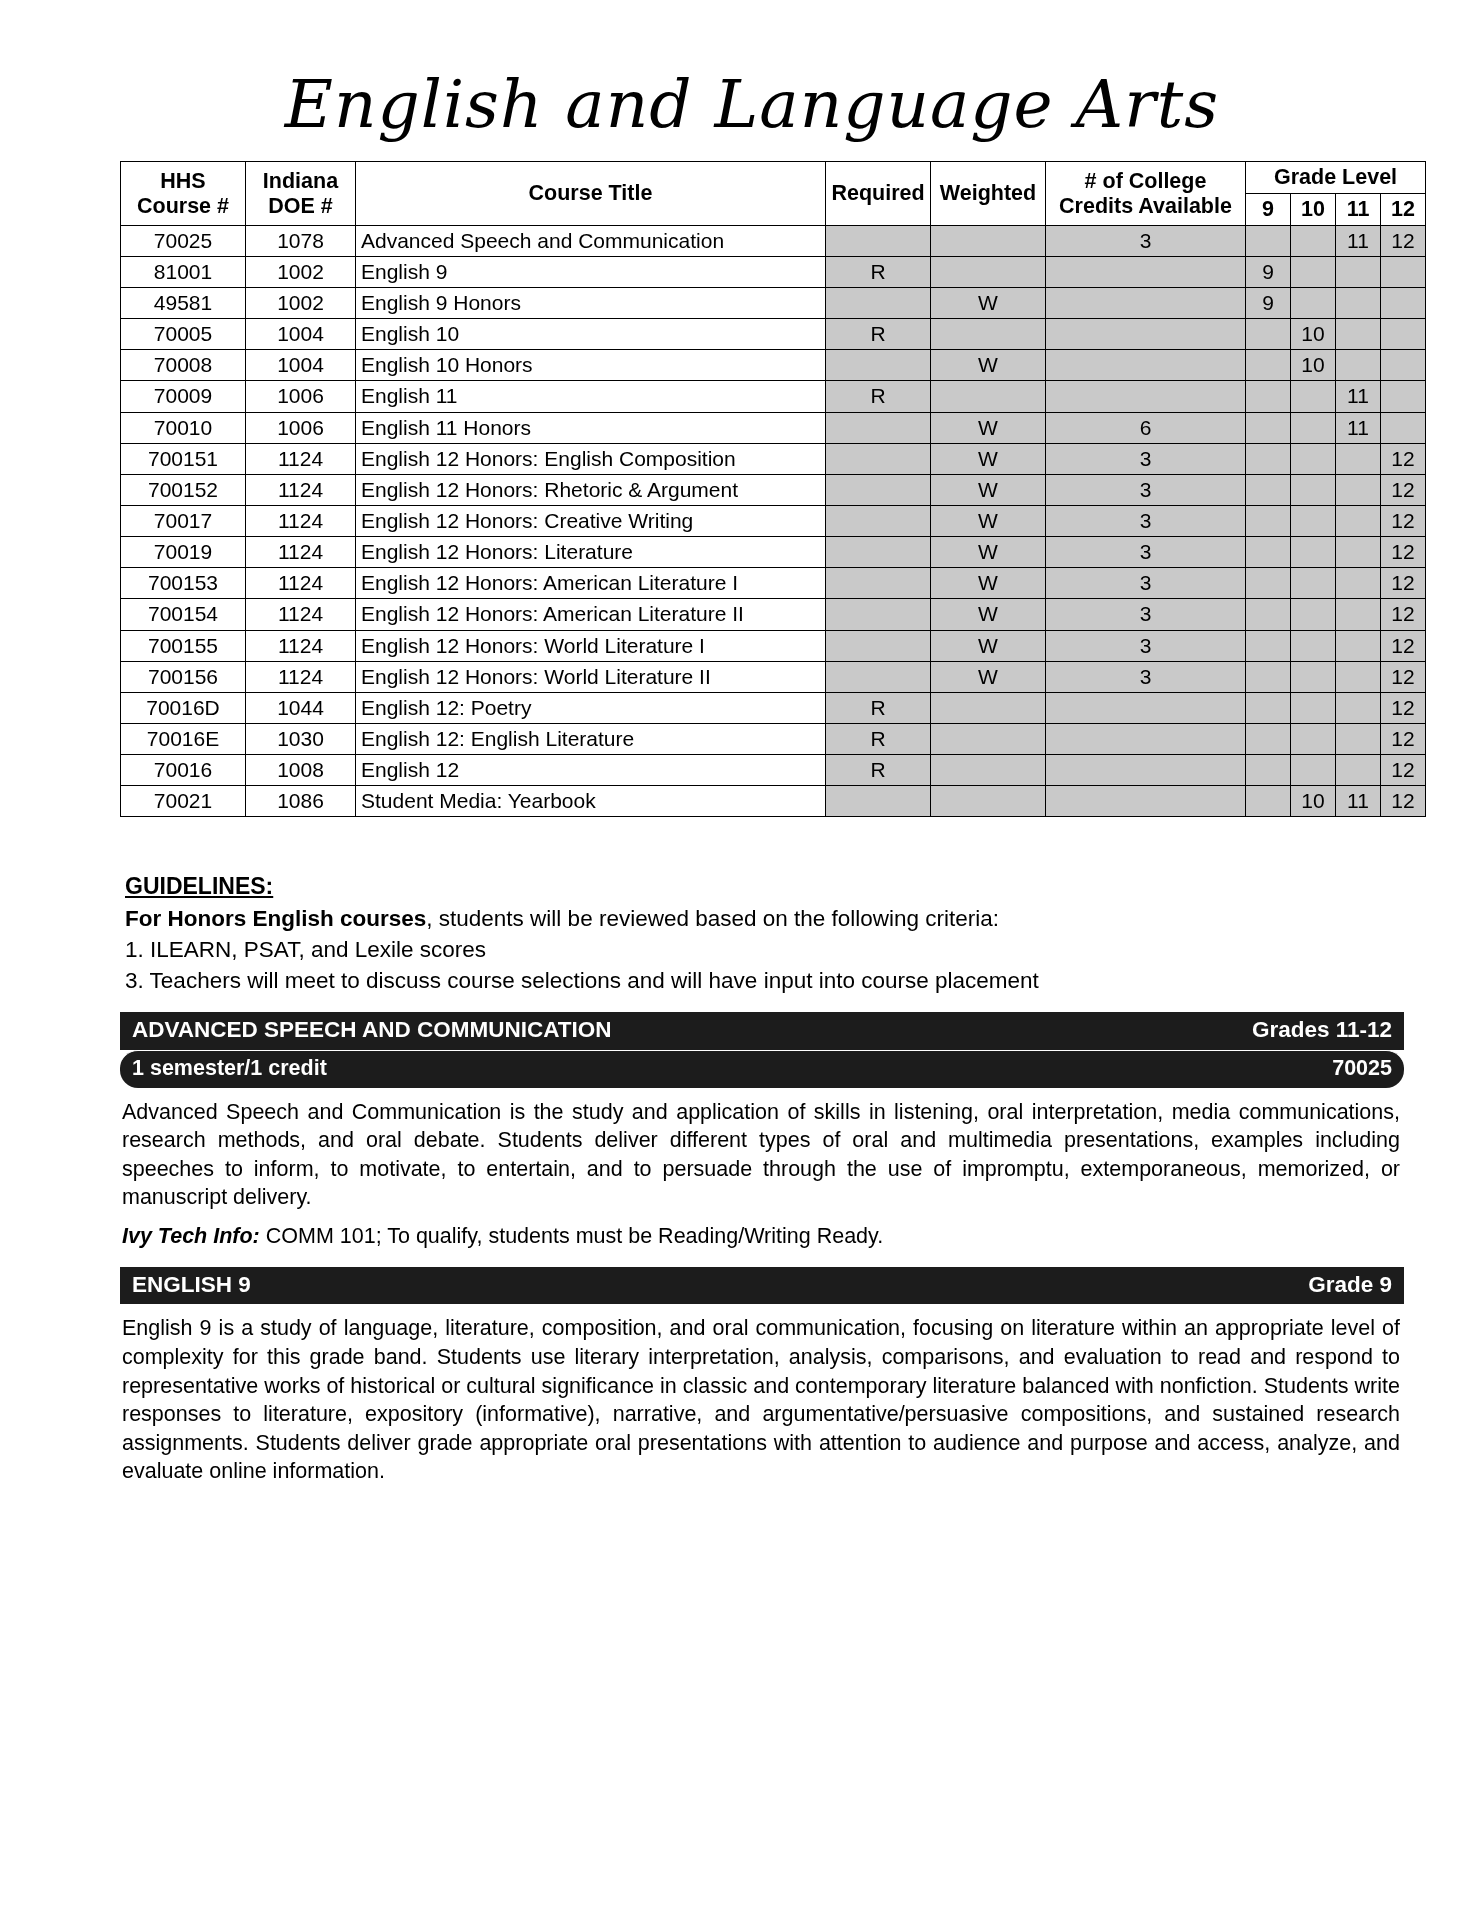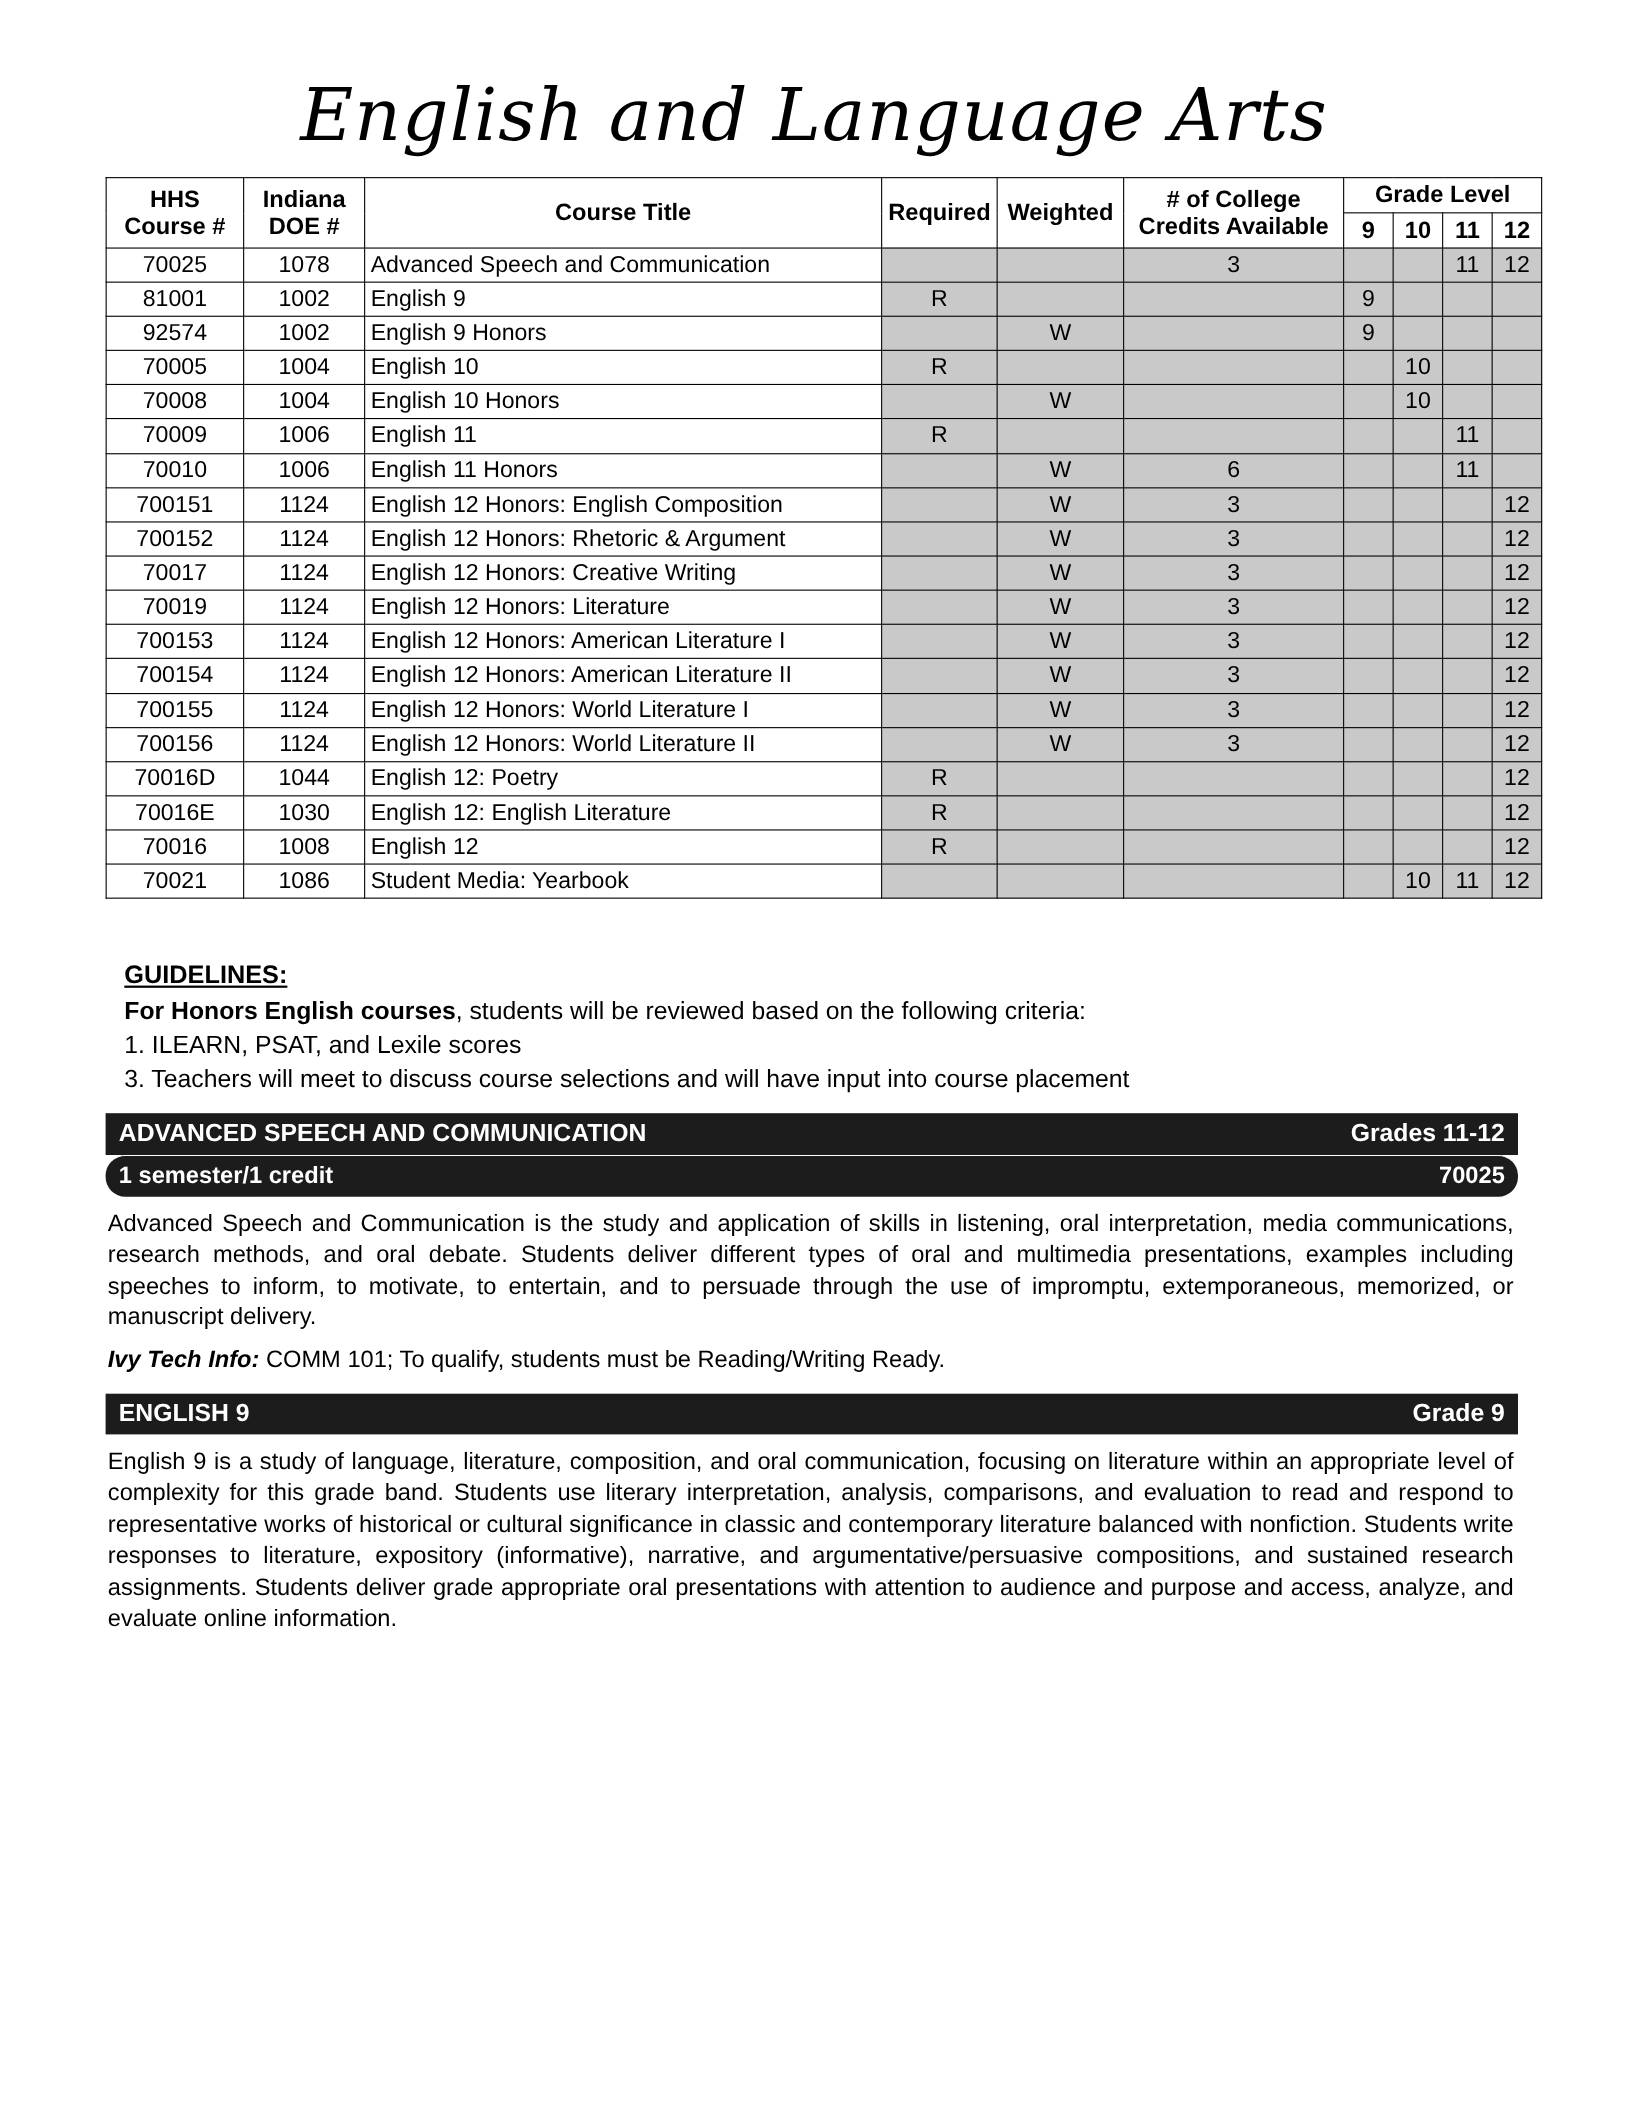--- a/index.html
+++ b/index.html
@@ -11,21 +11,21 @@
     width: 1484px;
     min-height: 1920px;
     font-family: "Liberation Sans", sans-serif;
     color: #000;
     position: relative;
   }
   .page {
     width: 1484px;
     min-height: 1920px;
     box-sizing: border-box;
-    padding: 70px 100px 40px 96px;
+    padding: 70px 100px 40px 120px;
     position: relative;
   }
   .doc-title {
     text-align: center;
     font-family: "DejaVu Serif", serif;
     font-style: italic;
     font-size: 66px;
     font-weight: 400;
     letter-spacing: 1px;
     margin: 0 0 22px 0;
@@ -190,21 +190,21 @@
           <td class="cell-title">English 9</td>
           <td class="cell-center shade">R</td>
           <td class="cell-center shade"></td>
           <td class="cell-center shade"></td>
           <td class="grade shade">9</td>
           <td class="grade shade"></td>
           <td class="grade shade"></td>
           <td class="grade shade"></td>
         </tr>
         <tr>
-          <td class="cell-center">92574</td>
+          <td class="cell-center">49581</td>
           <td class="cell-center">1002</td>
           <td class="cell-title">English 9 Honors</td>
           <td class="cell-center shade"></td>
           <td class="cell-center shade">W</td>
           <td class="cell-center shade"></td>
           <td class="grade shade">9</td>
           <td class="grade shade"></td>
           <td class="grade shade"></td>
           <td class="grade shade"></td>
         </tr>

